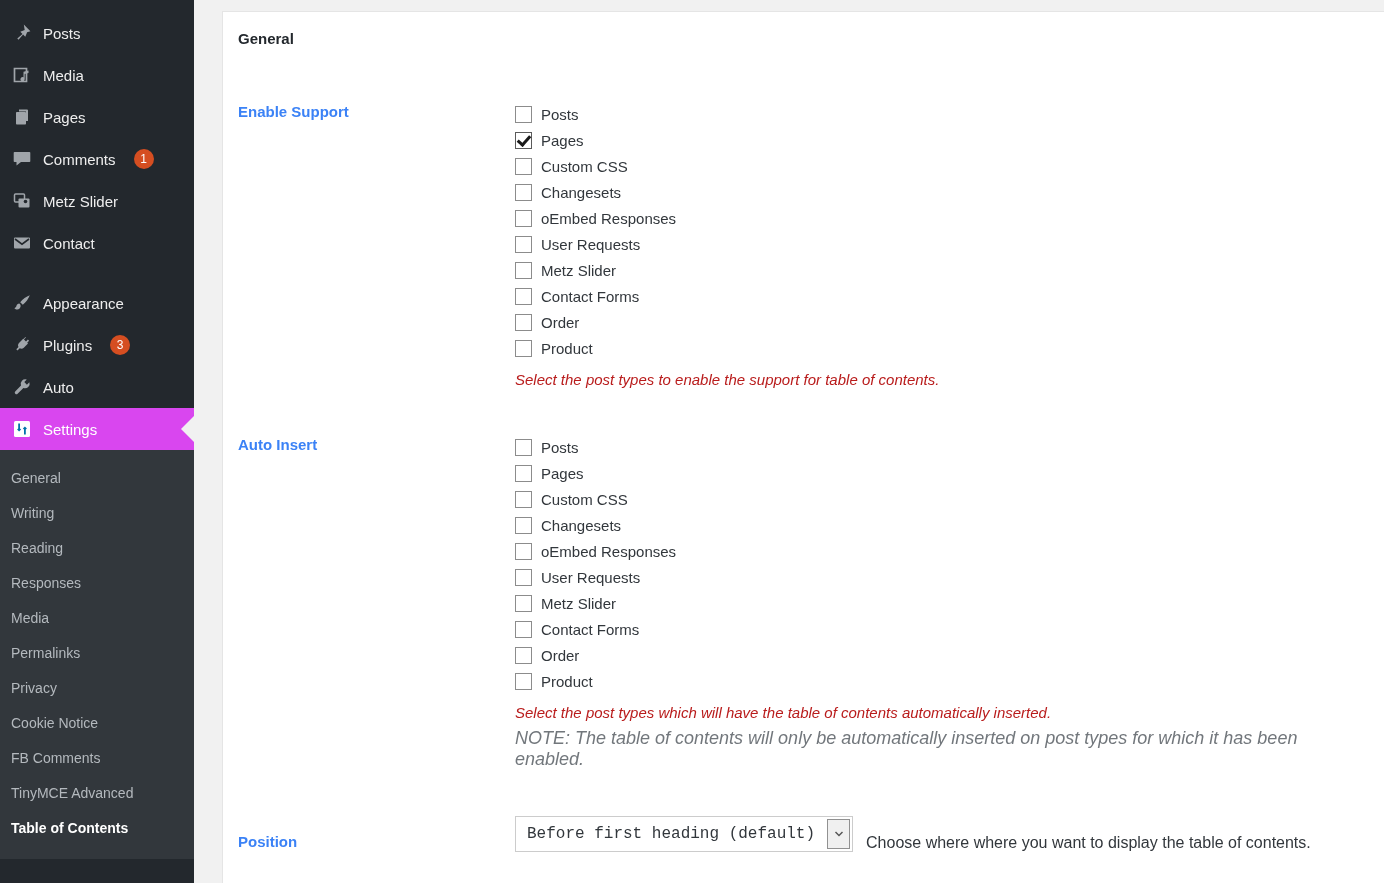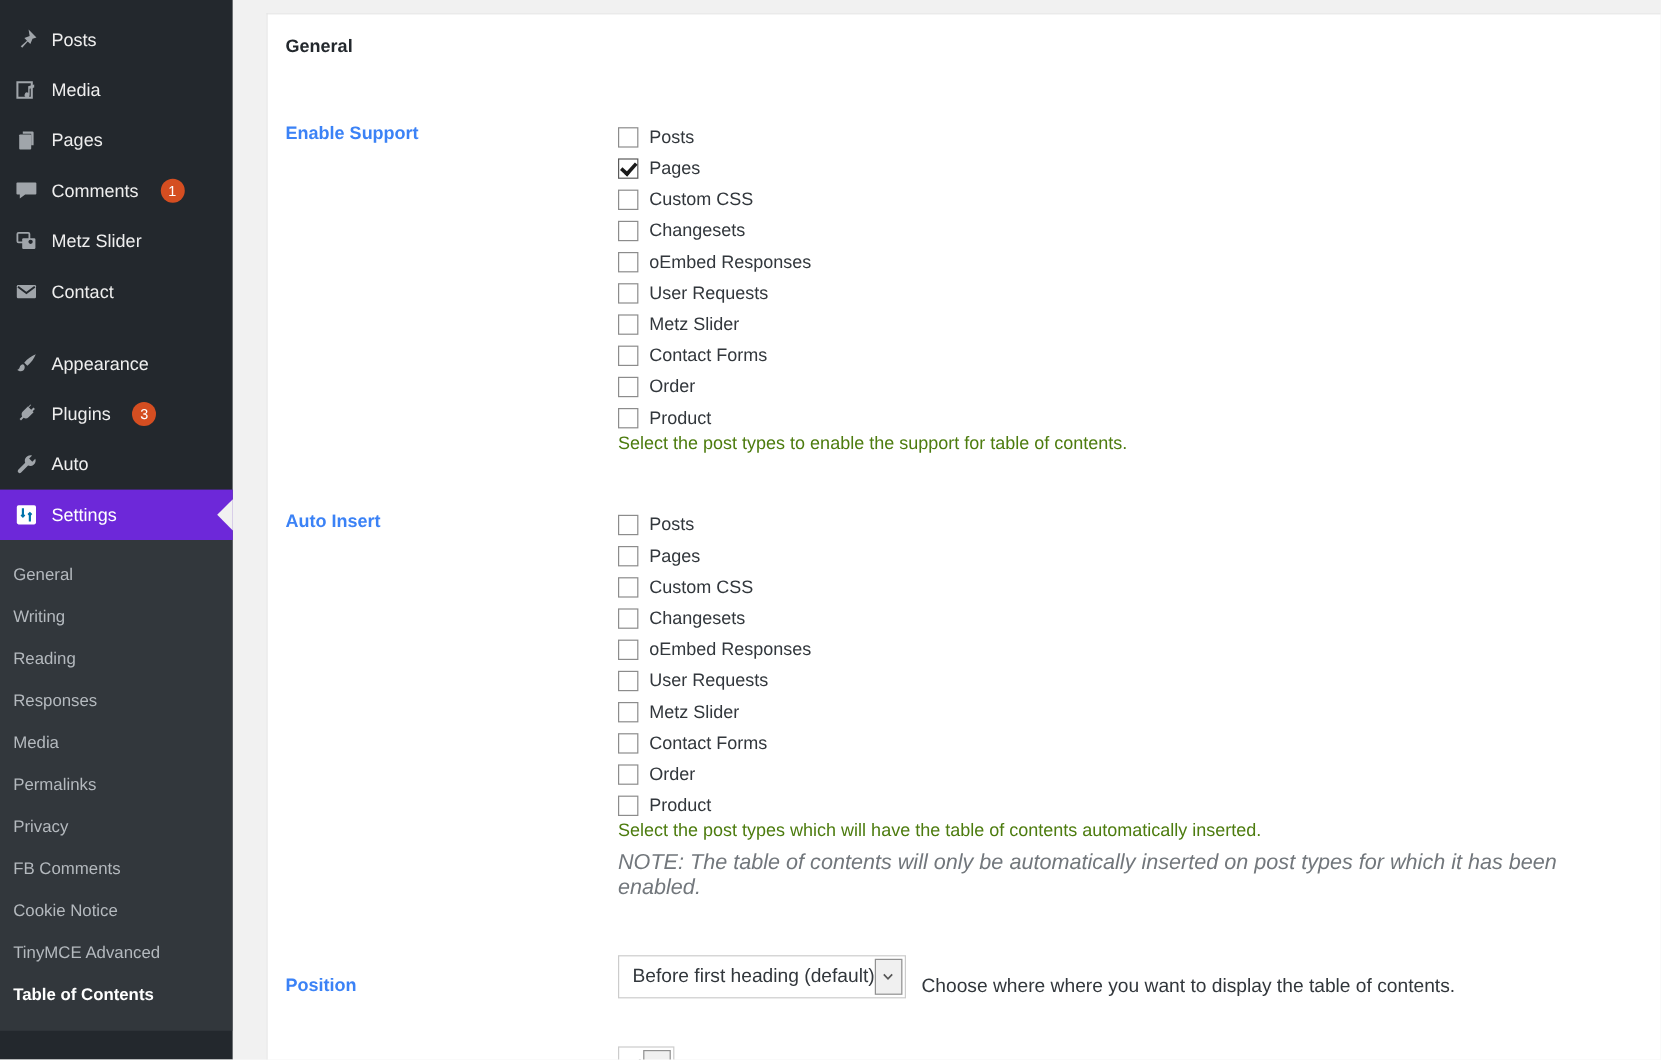--- a/index.html
+++ b/index.html
@@ -32,21 +32,21 @@
   }
   .menu-item .mi-icon {
     width: 20px; height: 20px;
     color: #a0a5aa;
     display: inline-flex;
     flex-shrink: 0;
   }
   .menu-item svg { width: 20px; height: 20px; fill: currentColor; }
   .menu-sep { height: 18px; }
   .menu-item.active {
-    background: #6d28d9;
+    background: #d946ef;
     color: #ffffff;
     align-items: center;
   }
   .menu-item.active .mi-icon { color: #ffffff; }
   .menu-item.active::after {
     content: "";
     position: absolute;
     right: 0; top: 50%;
     transform: translateY(-50%);
     border: 13px solid transparent;
@@ -134,22 +134,24 @@
   .cb-row input[type="checkbox"]:checked::after {
     content: "";
     position: absolute;
     left: 4px; top: 0px;
     width: 5px; height: 10px;
     border: solid #1a1a1a;
     border-width: 0 3px 3px 0;
     transform: rotate(42deg);
   }
   .desc {
+    margin-top: 10px;
+    font-style: italic;
     font-size: 15px;
-    color: #4d7c0f;
+    color: #b91c1c;
   }
   .note {
     margin-top: 7px;
     font-style: italic;
     font-size: 18px;
     color: #72777c;
   }
 
   
   .select {
@@ -157,21 +159,21 @@
     align-items: center;
     height: 36px;
     border: 1px solid #cccccc;
     background: #fff;
     padding: 0 2px 0 11px;
     font-size: 16px;
     color: #32373c;
     cursor: pointer;
     flex-shrink: 0;
   }
-  .select .value { padding-right: 0; white-space: nowrap; }
+  .select .value { padding-right: 12px; white-space: nowrap; font-family: Liberation Mono, monospace; }
   .select .arrow-box {
     width: 23px; height: 30px;
     border: 1px solid #919191;
     background: #f0f0f0;
     display: flex;
     align-items: center;
     justify-content: center;
     flex-shrink: 0;
   }
   .hint { margin-left: 13px; font-size: 16px; color: #32373c; white-space: nowrap; }
@@ -286,22 +288,22 @@
   </ul>
 
   <ul class="submenu">
     <li class="submenu-item">General</li>
     <li class="submenu-item">Writing</li>
     <li class="submenu-item">Reading</li>
     <li class="submenu-item">Responses</li>
     <li class="submenu-item">Media</li>
     <li class="submenu-item">Permalinks</li>
     <li class="submenu-item">Privacy</li>
+    <li class="submenu-item">Cookie Notice</li>
     <li class="submenu-item">FB Comments</li>
-    <li class="submenu-item">Cookie Notice</li>
     <li class="submenu-item">TinyMCE Advanced</li>
     <li class="submenu-item active">Table of Contents</li>
   </ul>
 </nav>
 
 <div id="main">
   <div id="card">
 
     <h2 class="page-title">General</h2>
 

